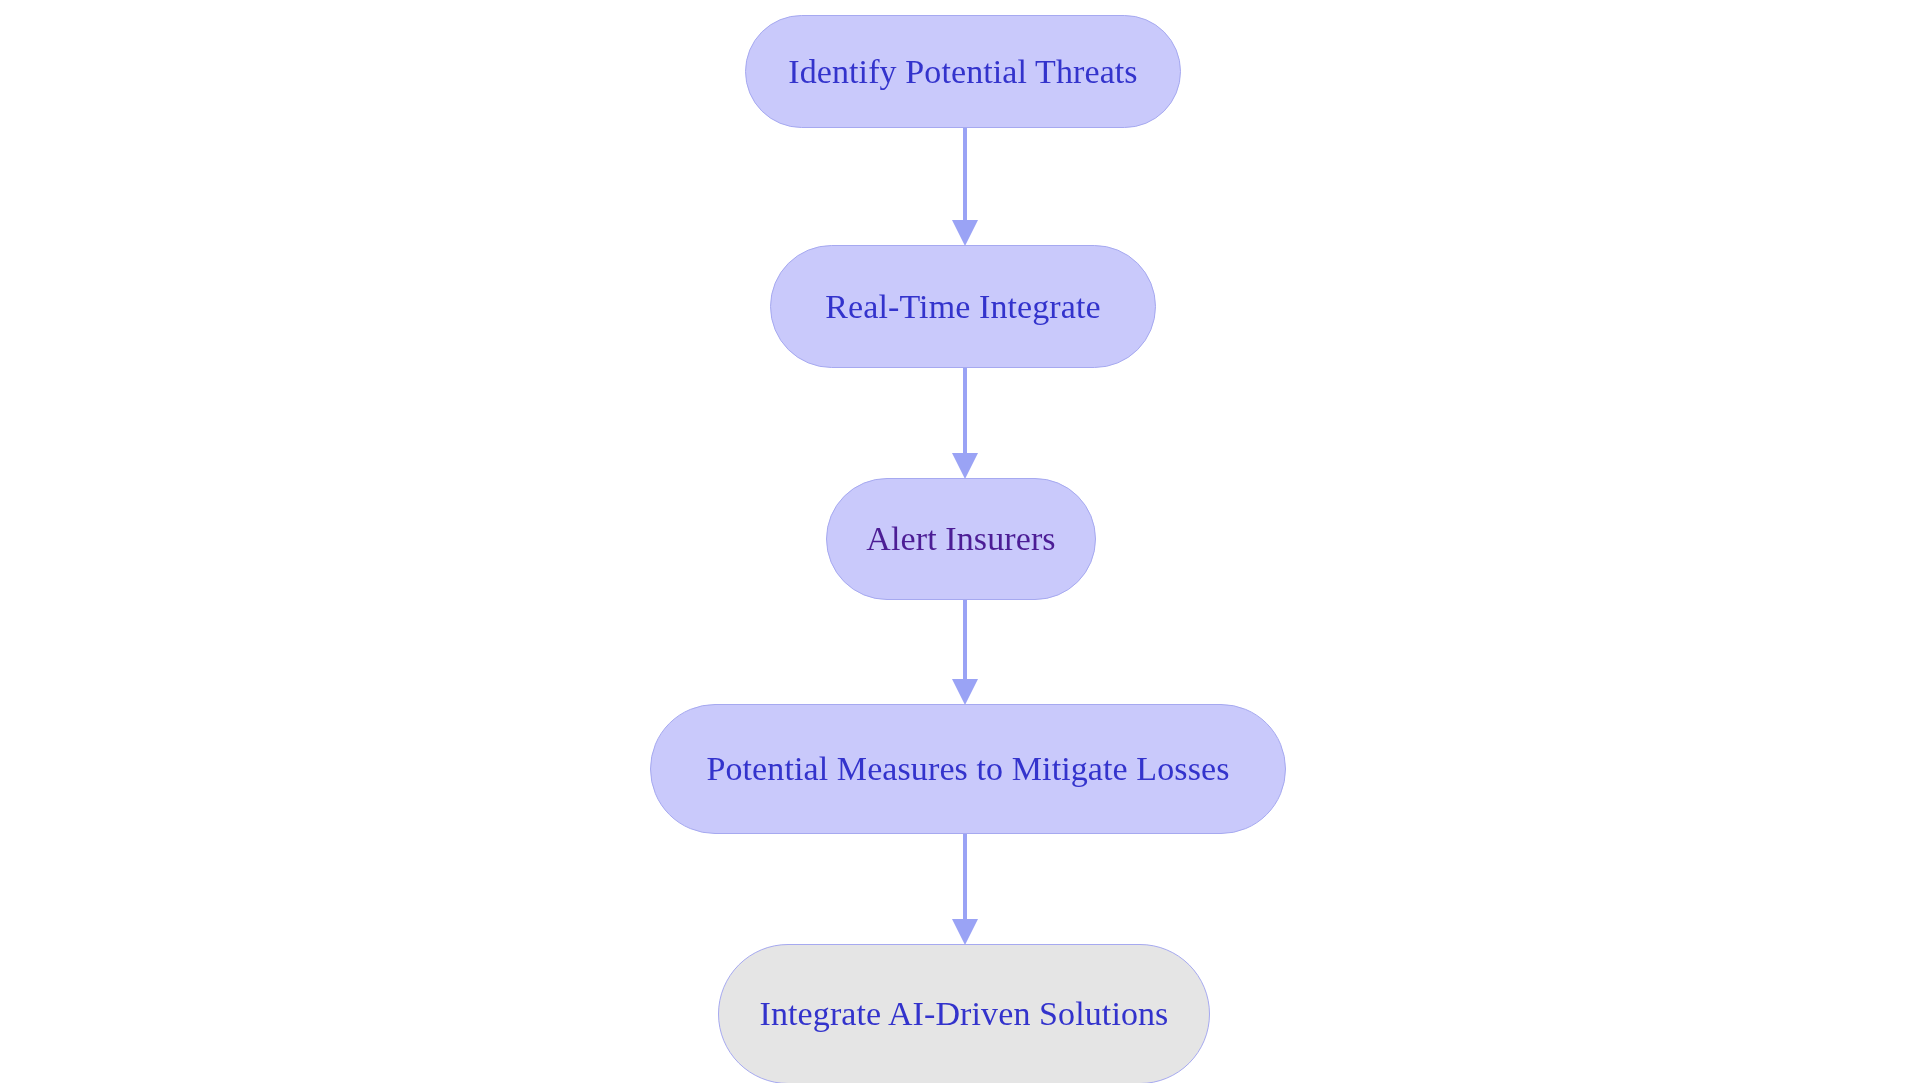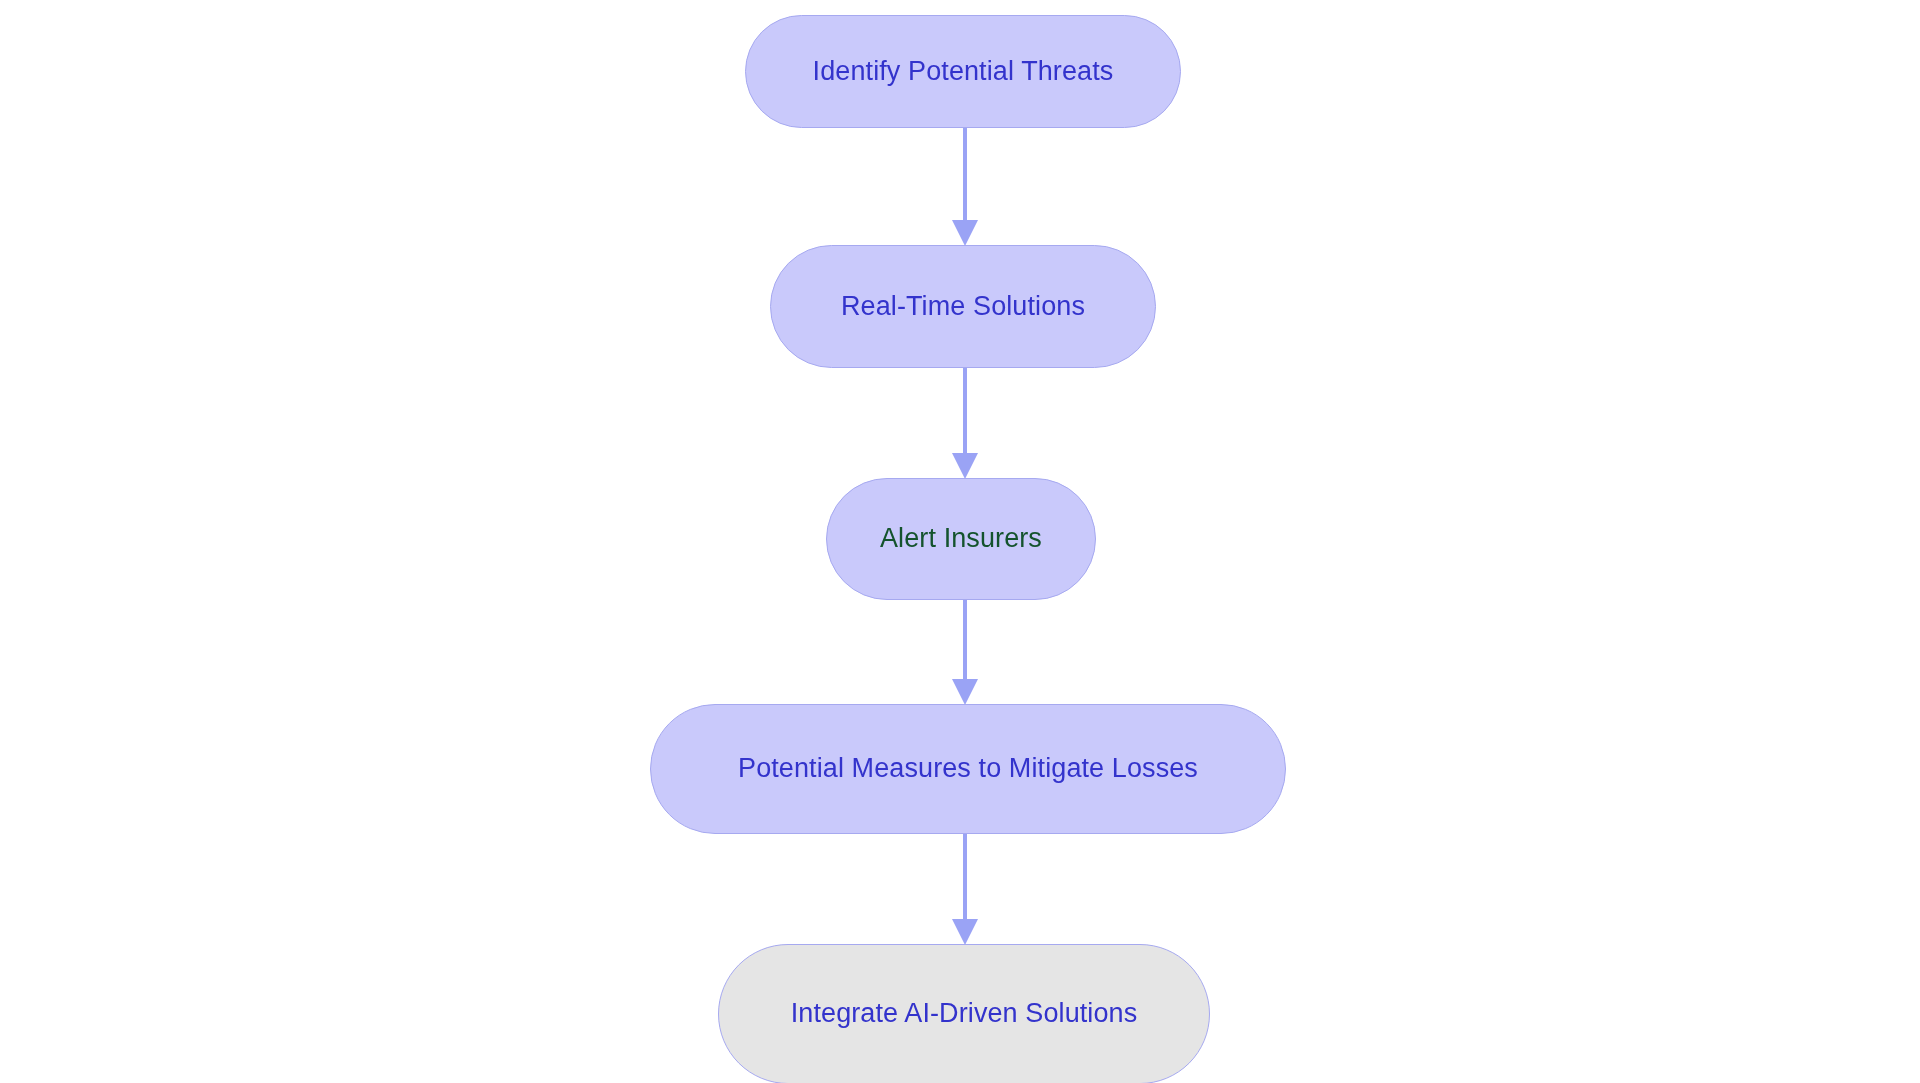--- a/index.html
+++ b/index.html
@@ -31,22 +31,22 @@
     display: flex;
     align-items: center;
     justify-content: center;
     background: #c9c9fb;
     border: 1.6px solid #a6a9f0;
     border-radius: 999px;
     z-index: 2;
   }
   .node-label {
     color: #3333cc;
-    font-family: Liberation Sans, sans-serif;
-    font-size: 27px;
+    font-family: Liberation Serif, serif;
+    font-size: 34px;
     font-weight: 400;
     letter-spacing: 0.1px;
     line-height: 1.15;
     white-space: nowrap;
     text-align: left;
     -webkit-font-smoothing: antialiased;
   }
   .connector-layer {
     position: absolute;
     left: 0;
@@ -76,24 +76,24 @@
         <line x1="965" y1="834" x2="965" y2="921" stroke="#9aa3f5" stroke-width="4"></line>
         <polygon points="952,919 978,919 965,945" fill="#9aa3f5"></polygon>
       </g>
     </svg>
 
   <div id="node-layer">
       <div class="node" style="left: 745px; top: 15px; width: 436px; height: 113px; background: rgb(201, 201, 251); border-color: rgb(166, 169, 240);">
         <span class="node-label" style="color: rgb(51, 51, 204);">Identify Potential Threats</span>
       </div>
       <div class="node" style="left: 770px; top: 245px; width: 386px; height: 123px; background: rgb(201, 201, 251); border-color: rgb(166, 169, 240);">
-        <span class="node-label" style="color: rgb(51, 51, 204);">Real-Time Solutions</span>
+        <span class="node-label" style="color: rgb(51, 51, 204);">Real-Time Integrate</span>
       </div>
       <div class="node" style="left: 826px; top: 478px; width: 270px; height: 122px; background: rgb(201, 201, 251); border-color: rgb(166, 169, 240);">
-        <span class="node-label" style="color: #14532d;">Alert Insurers</span>
+        <span class="node-label" style="color: #4c1d95;">Alert Insurers</span>
       </div>
       <div class="node" style="left: 650px; top: 704px; width: 636px; height: 130px; background: rgb(201, 201, 251); border-color: rgb(166, 169, 240);">
         <span class="node-label" style="color: rgb(51, 51, 204);">Potential Measures to Mitigate Losses</span>
       </div>
       <div class="node" style="left: 718px; top: 944px; width: 492px; height: 140px; background: #e5e5e5; border-color: rgb(166, 169, 240);">
         <span class="node-label" style="color: rgb(51, 51, 204);">Integrate AI-Driven Solutions</span>
       </div>
     </div>
 
 </div>

